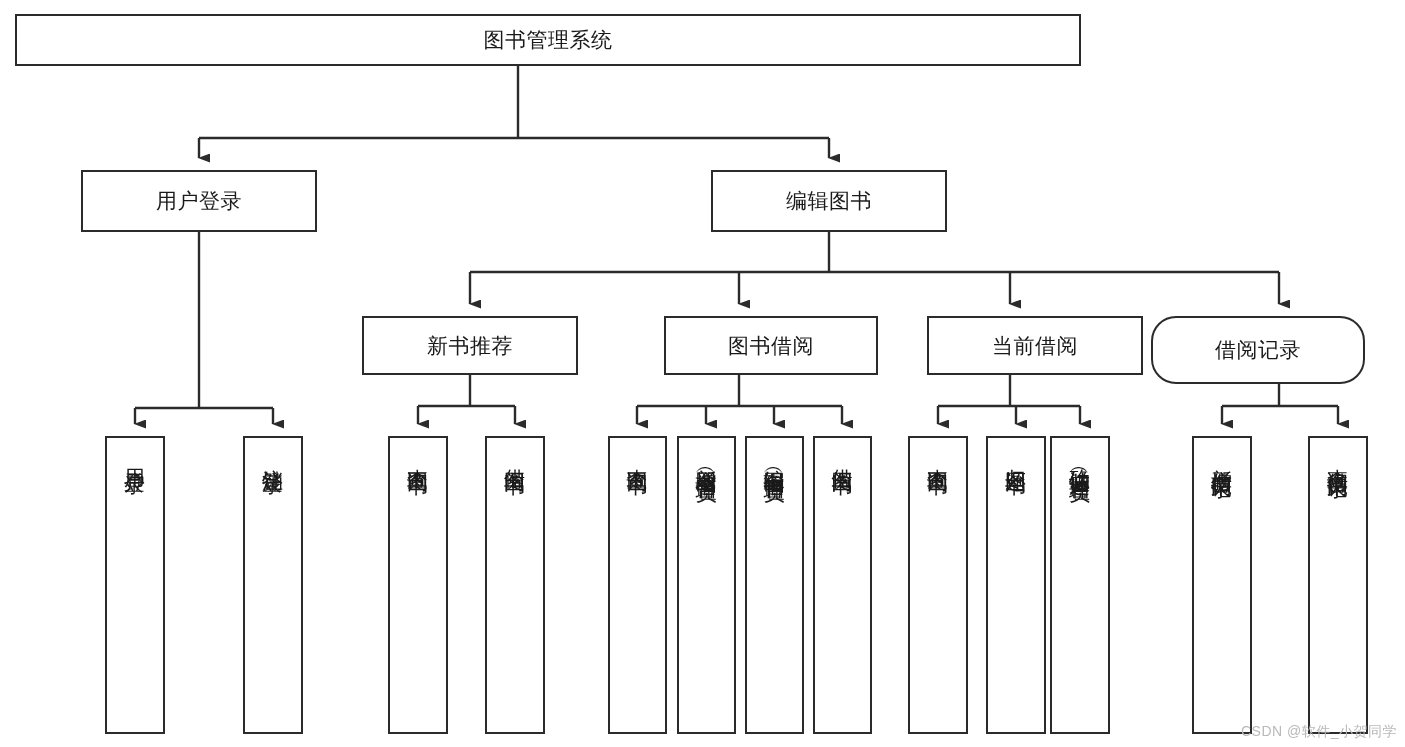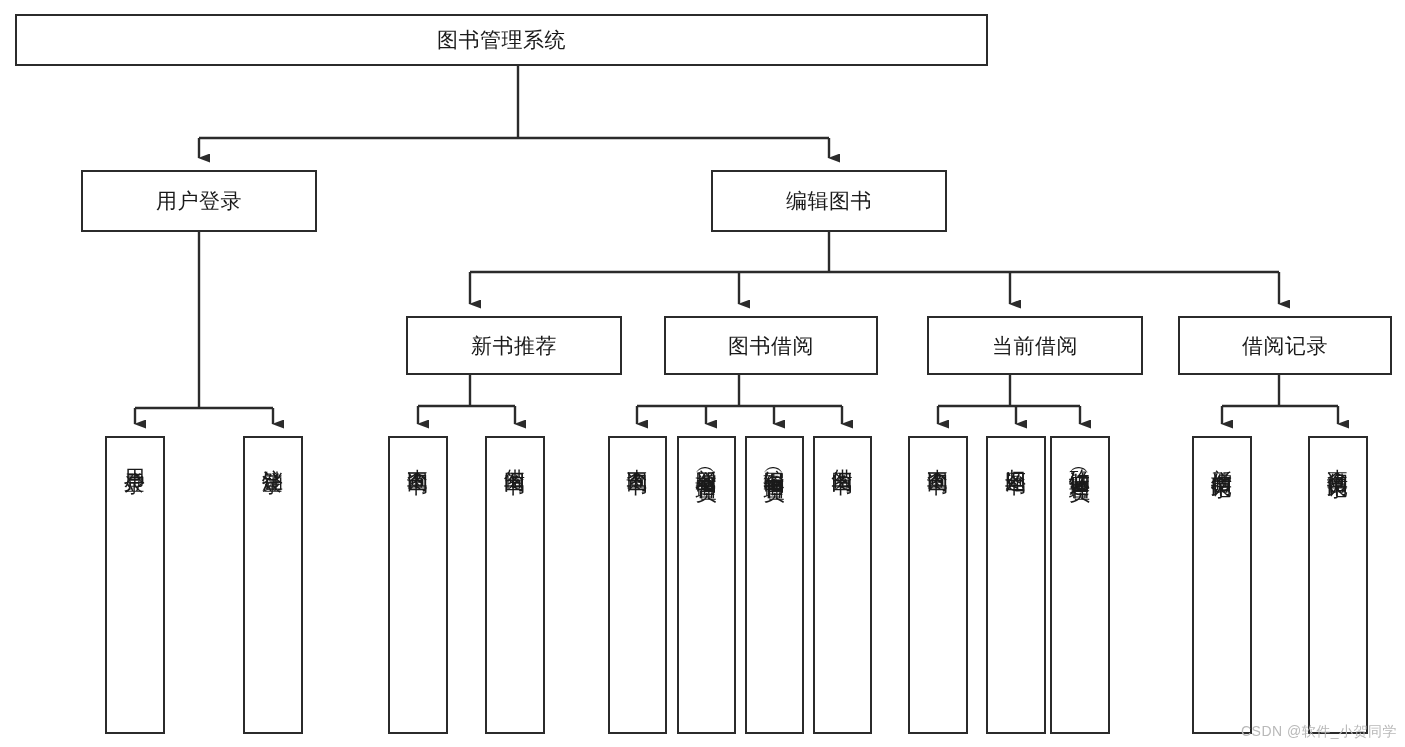--- a/index.html
+++ b/index.html
@@ -111,39 +111,39 @@
         <path d="M 1016 406 L 1016 424" marker-end="url(#arrowhead)"></path>
         <path d="M 1080 406 L 1080 424" marker-end="url(#arrowhead)"></path>
         <path d="M 1279 375 L 1279 406"></path>
         <path d="M 1222 406 L 1338 406"></path>
         <path d="M 1222 406 L 1222 424" marker-end="url(#arrowhead)"></path>
         <path d="M 1338 406 L 1338 424" marker-end="url(#arrowhead)"></path>
       </g>
   </svg>
 
   <div id="nodes-layer">
-      <div class="node-box horizontal" style="left: 15px; top: 14px; width: 973px; height: 52px; justify-content: center;">
+      <div class="node-box horizontal" style="left: 15px; top: 14px; width: 1066px; height: 52px; justify-content: center;">
         <span class="node-label-horizontal">图书管理系统</span>
       </div>
       <div class="node-box horizontal" style="left: 81px; top: 170px; width: 236px; height: 62px;">
         <span class="node-label-horizontal">用户登录</span>
       </div>
       <div class="node-box horizontal" style="left: 711px; top: 170px; width: 236px; height: 62px;">
         <span class="node-label-horizontal">编辑图书</span>
       </div>
-      <div class="node-box horizontal" style="left: 362px; top: 316px; width: 216px; height: 59px; margin-left: 44px;">
+      <div class="node-box horizontal" style="left: 362px; top: 316px; width: 216px; height: 59px;">
         <span class="node-label-horizontal">新书推荐</span>
       </div>
       <div class="node-box horizontal" style="left: 632px; top: 316px; width: 214px; height: 59px; margin-left: 32px;">
         <span class="node-label-horizontal">图书借阅</span>
       </div>
       <div class="node-box horizontal" style="left: 902px; top: 316px; width: 216px; height: 59px; margin-left: 25px;">
         <span class="node-label-horizontal">当前借阅</span>
       </div>
-      <div class="node-box horizontal" style="left: 1178px; top: 316px; width: 214px; height: 59px;">
+      <div class="node-box horizontal" style="left: 1151px; top: 316px; width: 214px; height: 68px; border-radius: 25px;">
         <span class="node-label-horizontal">借阅记录</span>
       </div>
       <div class="node-box vertical" style="left: 105px; top: 436px; width: 60px; height: 298px;">
         <span class="node-label-vertical">用户登录</span>
       </div>
       <div class="node-box vertical" style="left: 243px; top: 436px; width: 60px; height: 298px;">
         <span class="node-label-vertical">注销登录</span>
       </div>
       <div class="node-box vertical" style="left: 388px; top: 436px; width: 60px; height: 298px;">
         <span class="node-label-vertical">查询图书</span>

